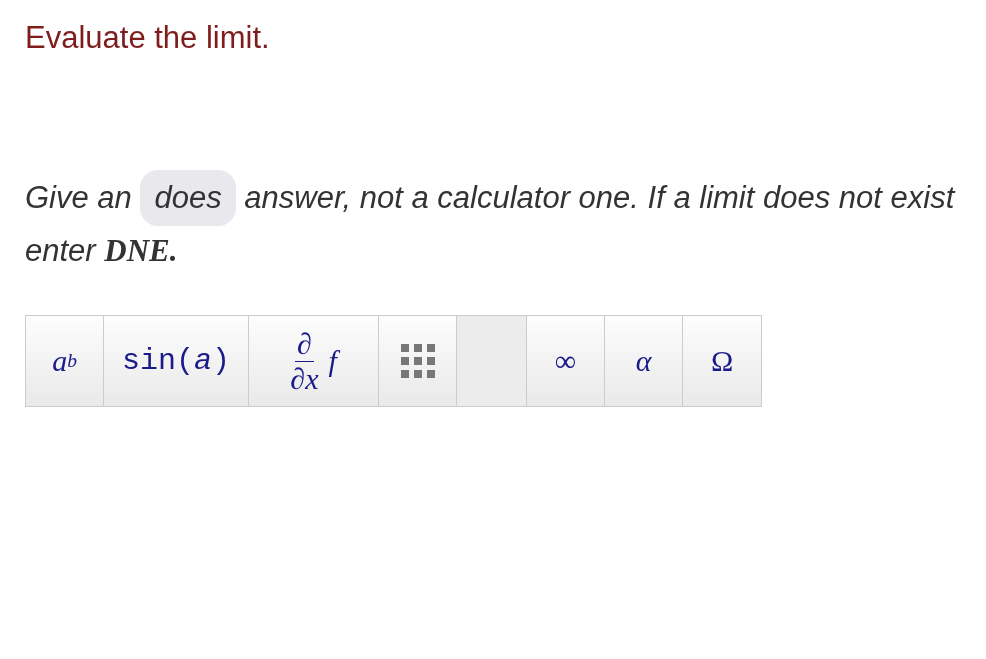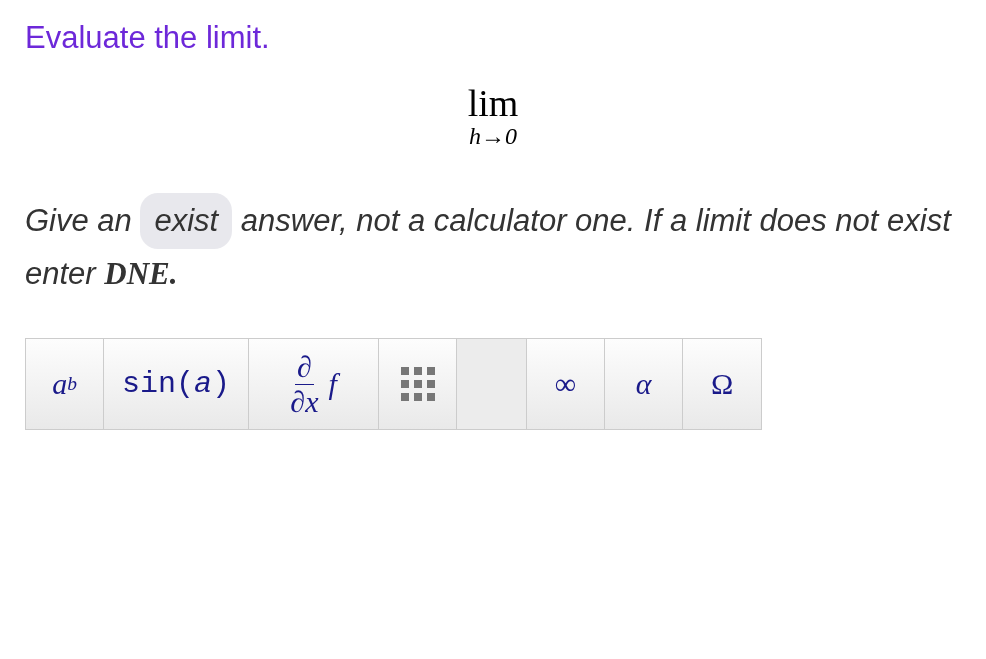--- a/index.html
+++ b/index.html
@@ -10,21 +10,21 @@
     body {
       font-family: Verdana, Geneva, sans-serif;
       font-size: 28px;
       color: #333;
       background: #fff;
       padding: 20px 25px;
       width: 986px;
     }
     .question-text {
       font-size: 31px;
-      color: #6d28d9;
+      color: #7f1d1d;
       margin-bottom: 20px;
     }
     .math-display {
       text-align: center;
       margin: 25px 0 45px 0;
       font-family: 'Times New Roman', Times, serif;
       font-size: 38px;
       color: #000;
     }
     .lim-wrapper {
@@ -167,32 +167,26 @@
       background: #ececec;
     }
   </style>
 </head>
 <body>
 
 <div class="question-text">Evaluate the limit.</div>
 
 <div class="math-display">
   <div class="lim-wrapper">
-    <div class="lim-block">
-      <span class="lim-top">lim</span>
-      <span class="lim-bottom">
-        <span>h</span><span class="arrow">→</span><span>0</span>
-      </span>
-    </div>
   </div>
 </div>
 
 <div class="hint-text">
   <span>Give an </span>
-  <span class="pill"> exist </span>
+  <span class="pill"> does </span>
   <span> answer, not a calculator one. If a limit does not exist enter </span><b>DNE.</b><span></span>
 </div>
 
 <div class="toolbar">
   <button class="tool-btn ab-btn">
     <span>a</span>
       <span class="bsup">b</span>
   </button>
   <button class="tool-btn sin-btn wide">
     <span>sin</span>

